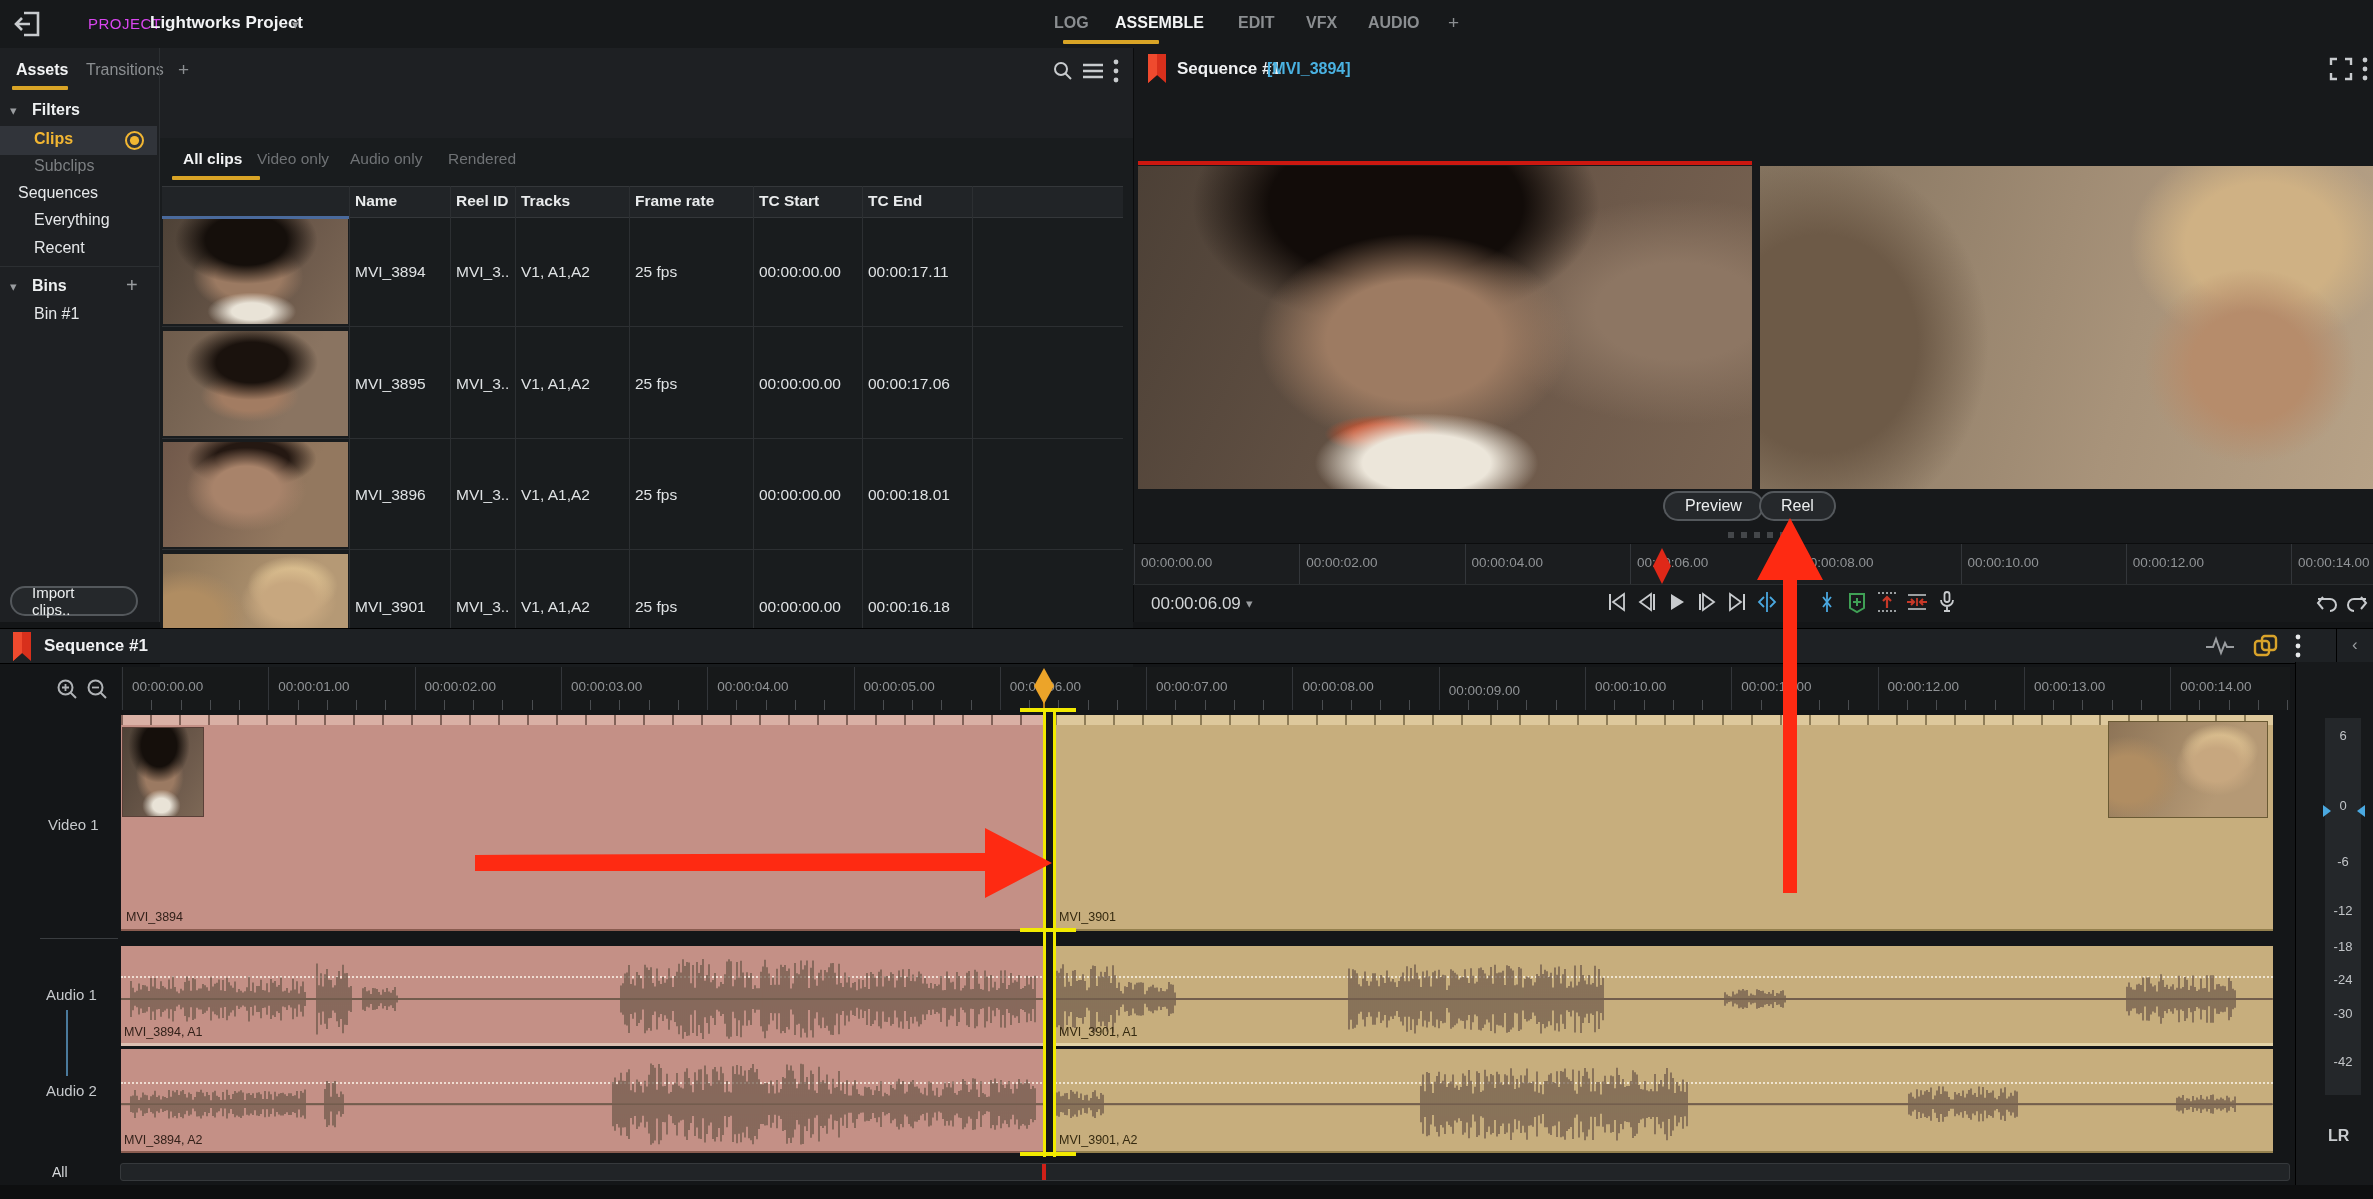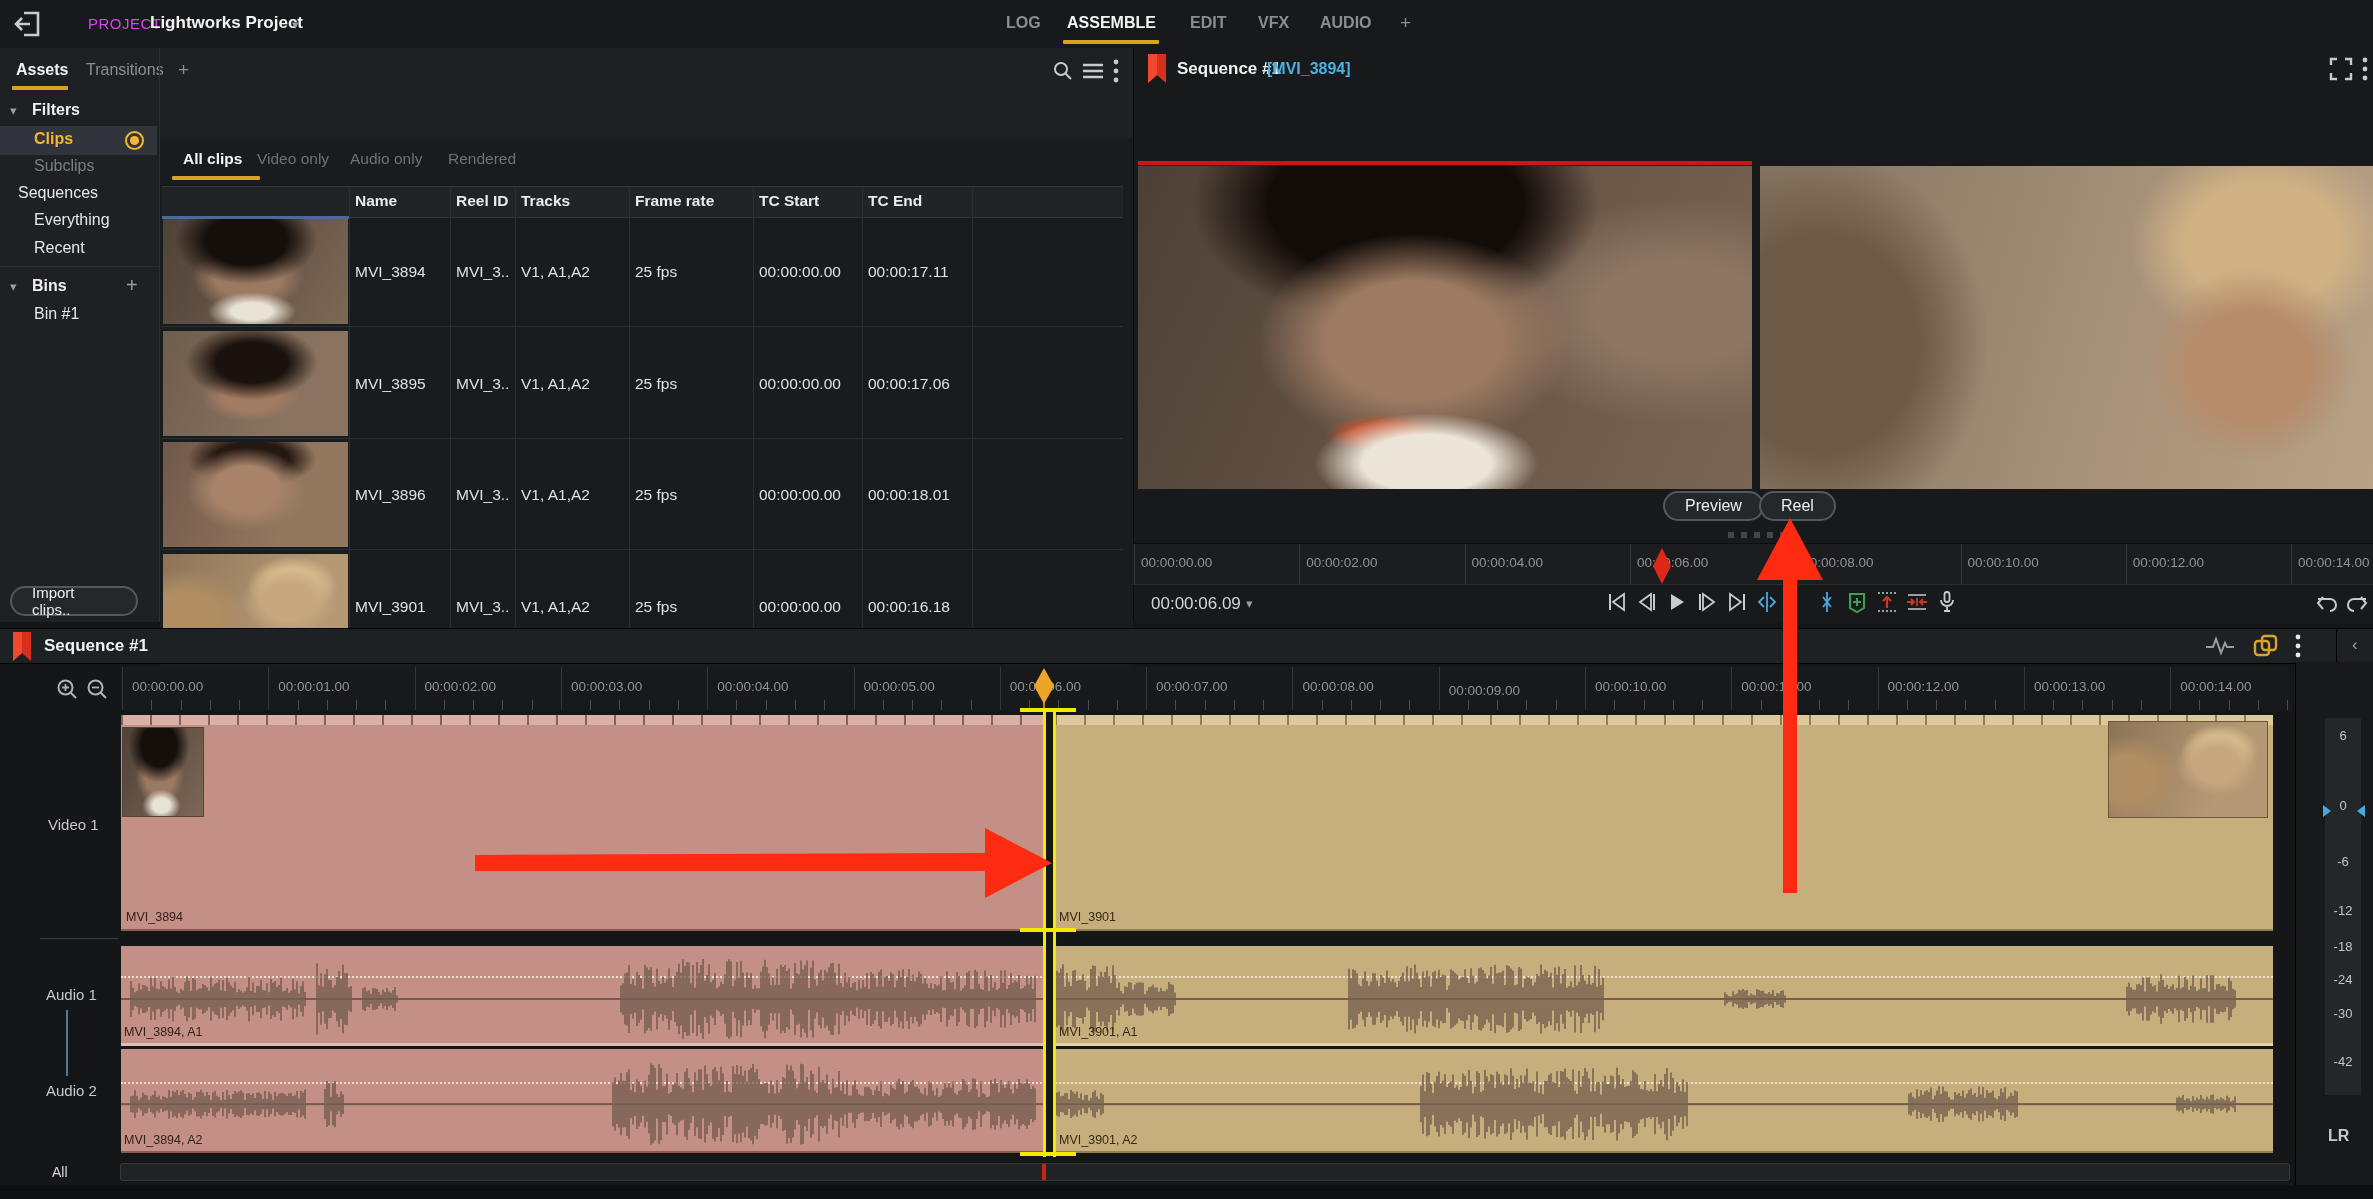--- a/index.html
+++ b/index.html
@@ -5,21 +5,21 @@
   html,body{margin:0;padding:0;background:#0d0e0f;}
   #app{position:relative;width:2373px;height:1199px;overflow:hidden;
        font-family:"Liberation Sans",sans-serif;color:#d6d9db;background:#141618;
        -webkit-font-smoothing:antialiased;}
   .abs{position:absolute;}
   .txt{white-space:nowrap;}
   
   .topbar{left:0;top:0;width:2373px;height:48px;background:#17191b;border-bottom:1px solid #26292c;}
   .proj-label{color:#d946ef;font-size:15px;letter-spacing:.5px;}
   .proj-name{color:#f2f3f5;font-size:17px;font-weight:bold;}
-  .navtab{font-size:16px;font-weight:bold;color:#8b8e91;cursor:default;}
+  .navtab{font-size:16px;font-weight:bold;color:#8b8e91;cursor:default;margin-left:48px;}
   .navtab.active{color:#f4f5f6;}
   .nav-underline{height:4px;background:#d9a426;border-radius:1px;}
   
   .amber-underline{height:4px;background:#d9a426;border-radius:1px;}
   .vline{width:1px;background:#0b0c0d;}
   .icon-btn svg{display:block;}
   .pill{height:30px;border:2px solid #54585c;border-radius:16px;background:#25282b;
         color:#eceeef;font-size:16px;display:flex;align-items:center;justify-content:center;padding:0 20px;box-sizing:border-box;}
   
   .leftpanel{left:0;top:48px;width:1133px;height:574px;background:#1e2023;}

